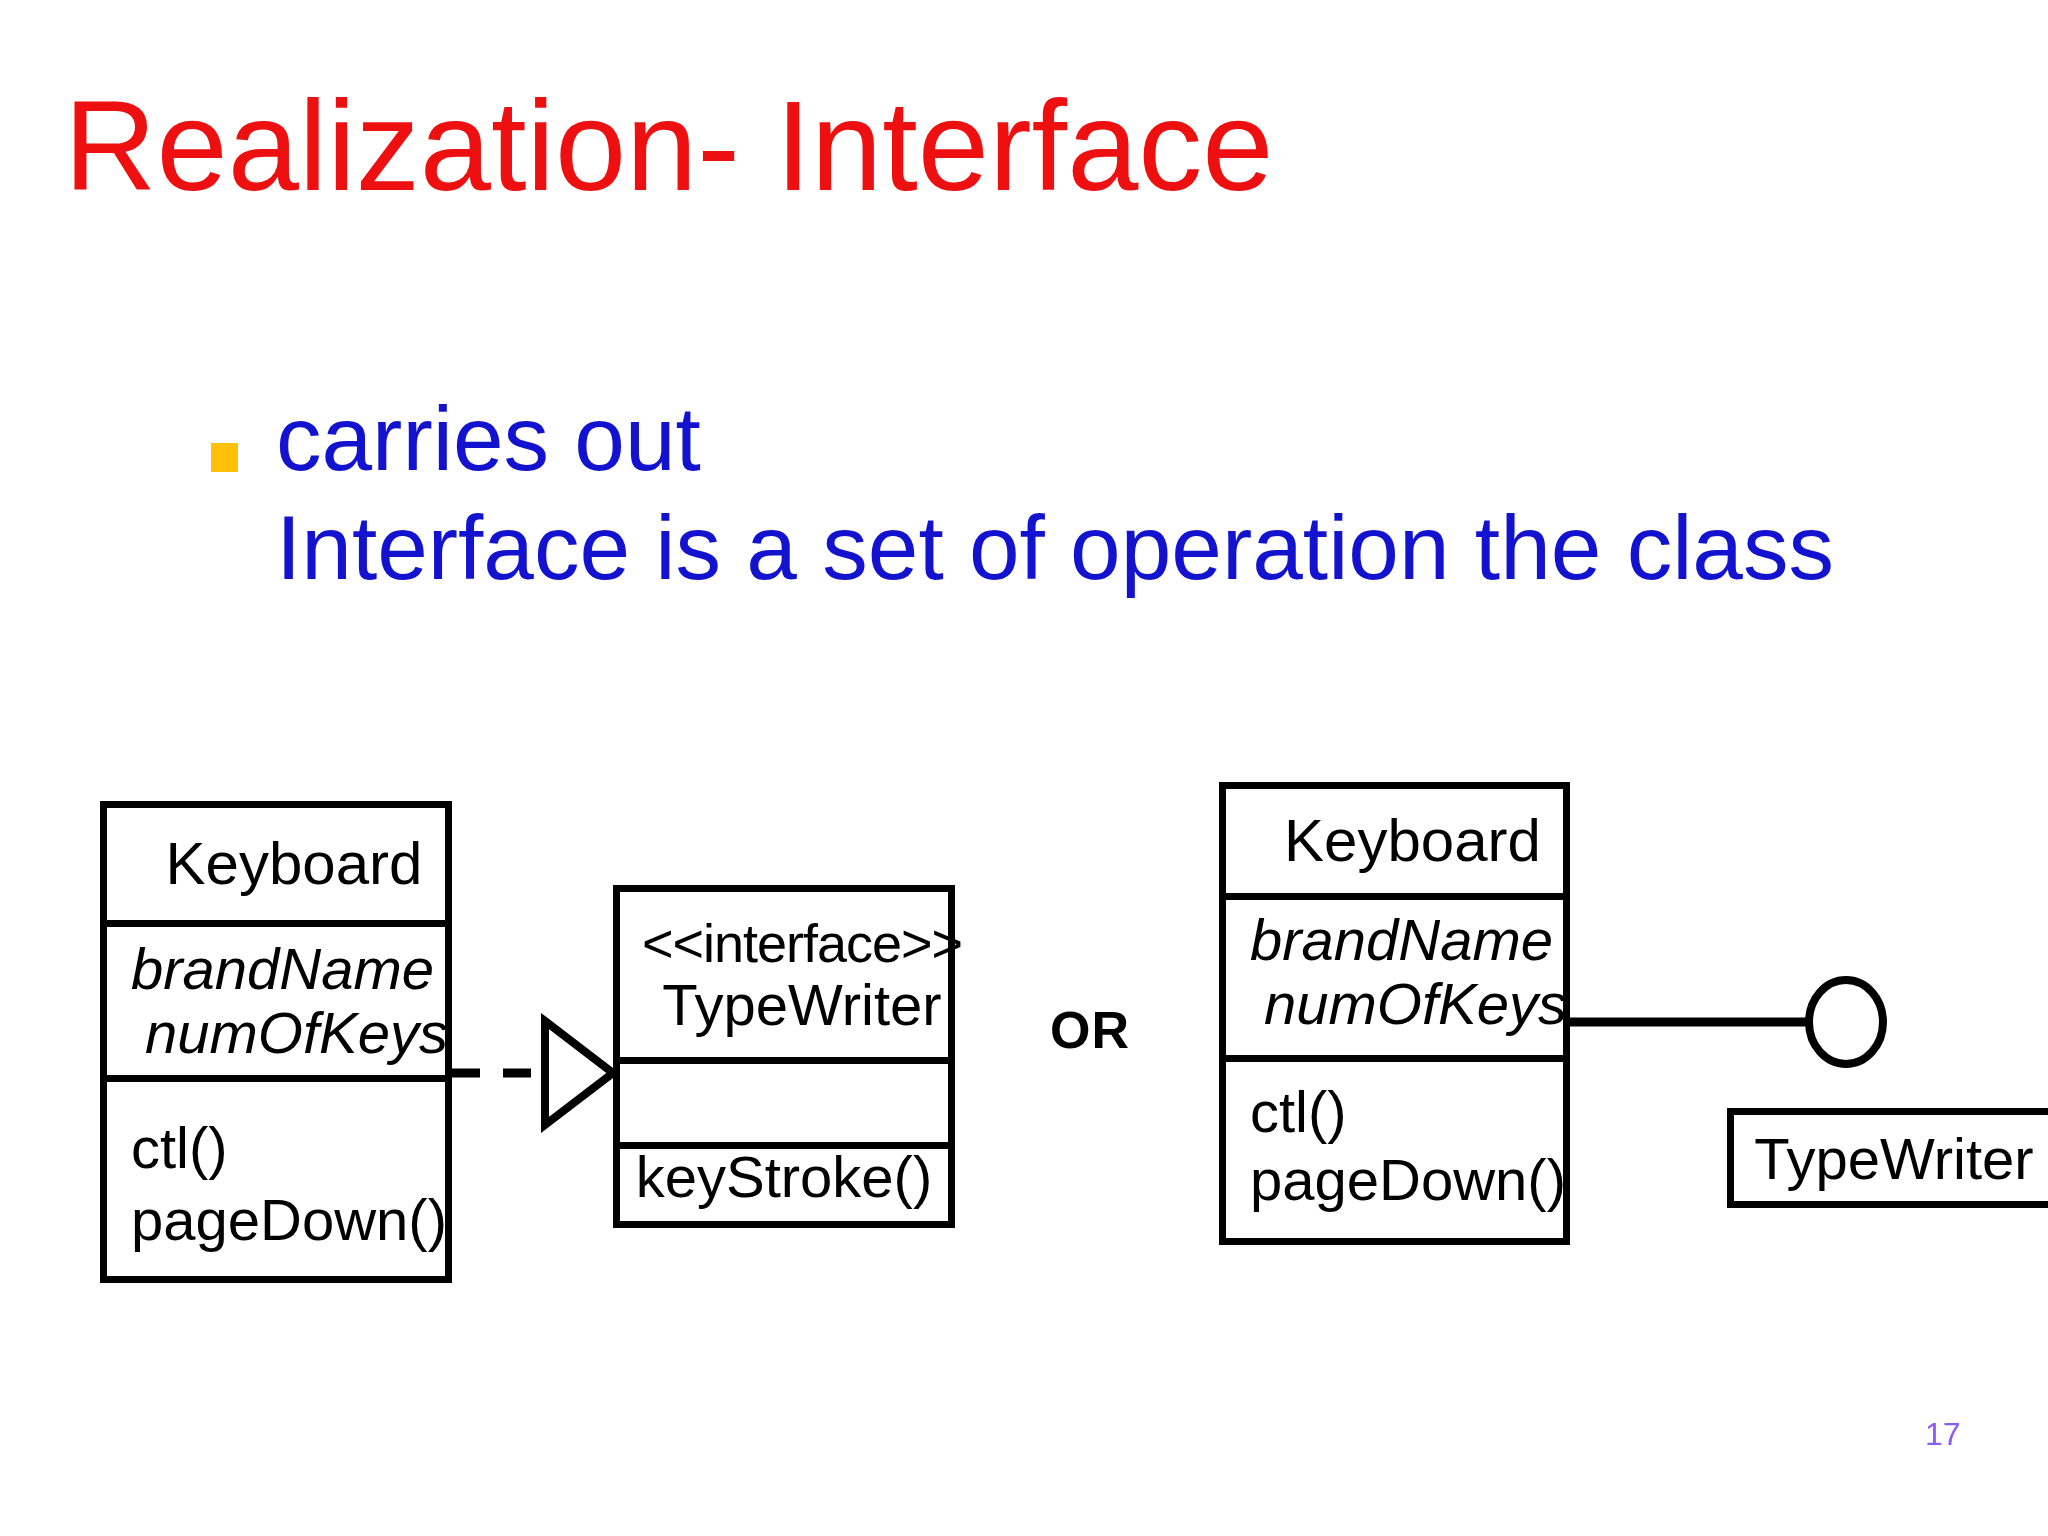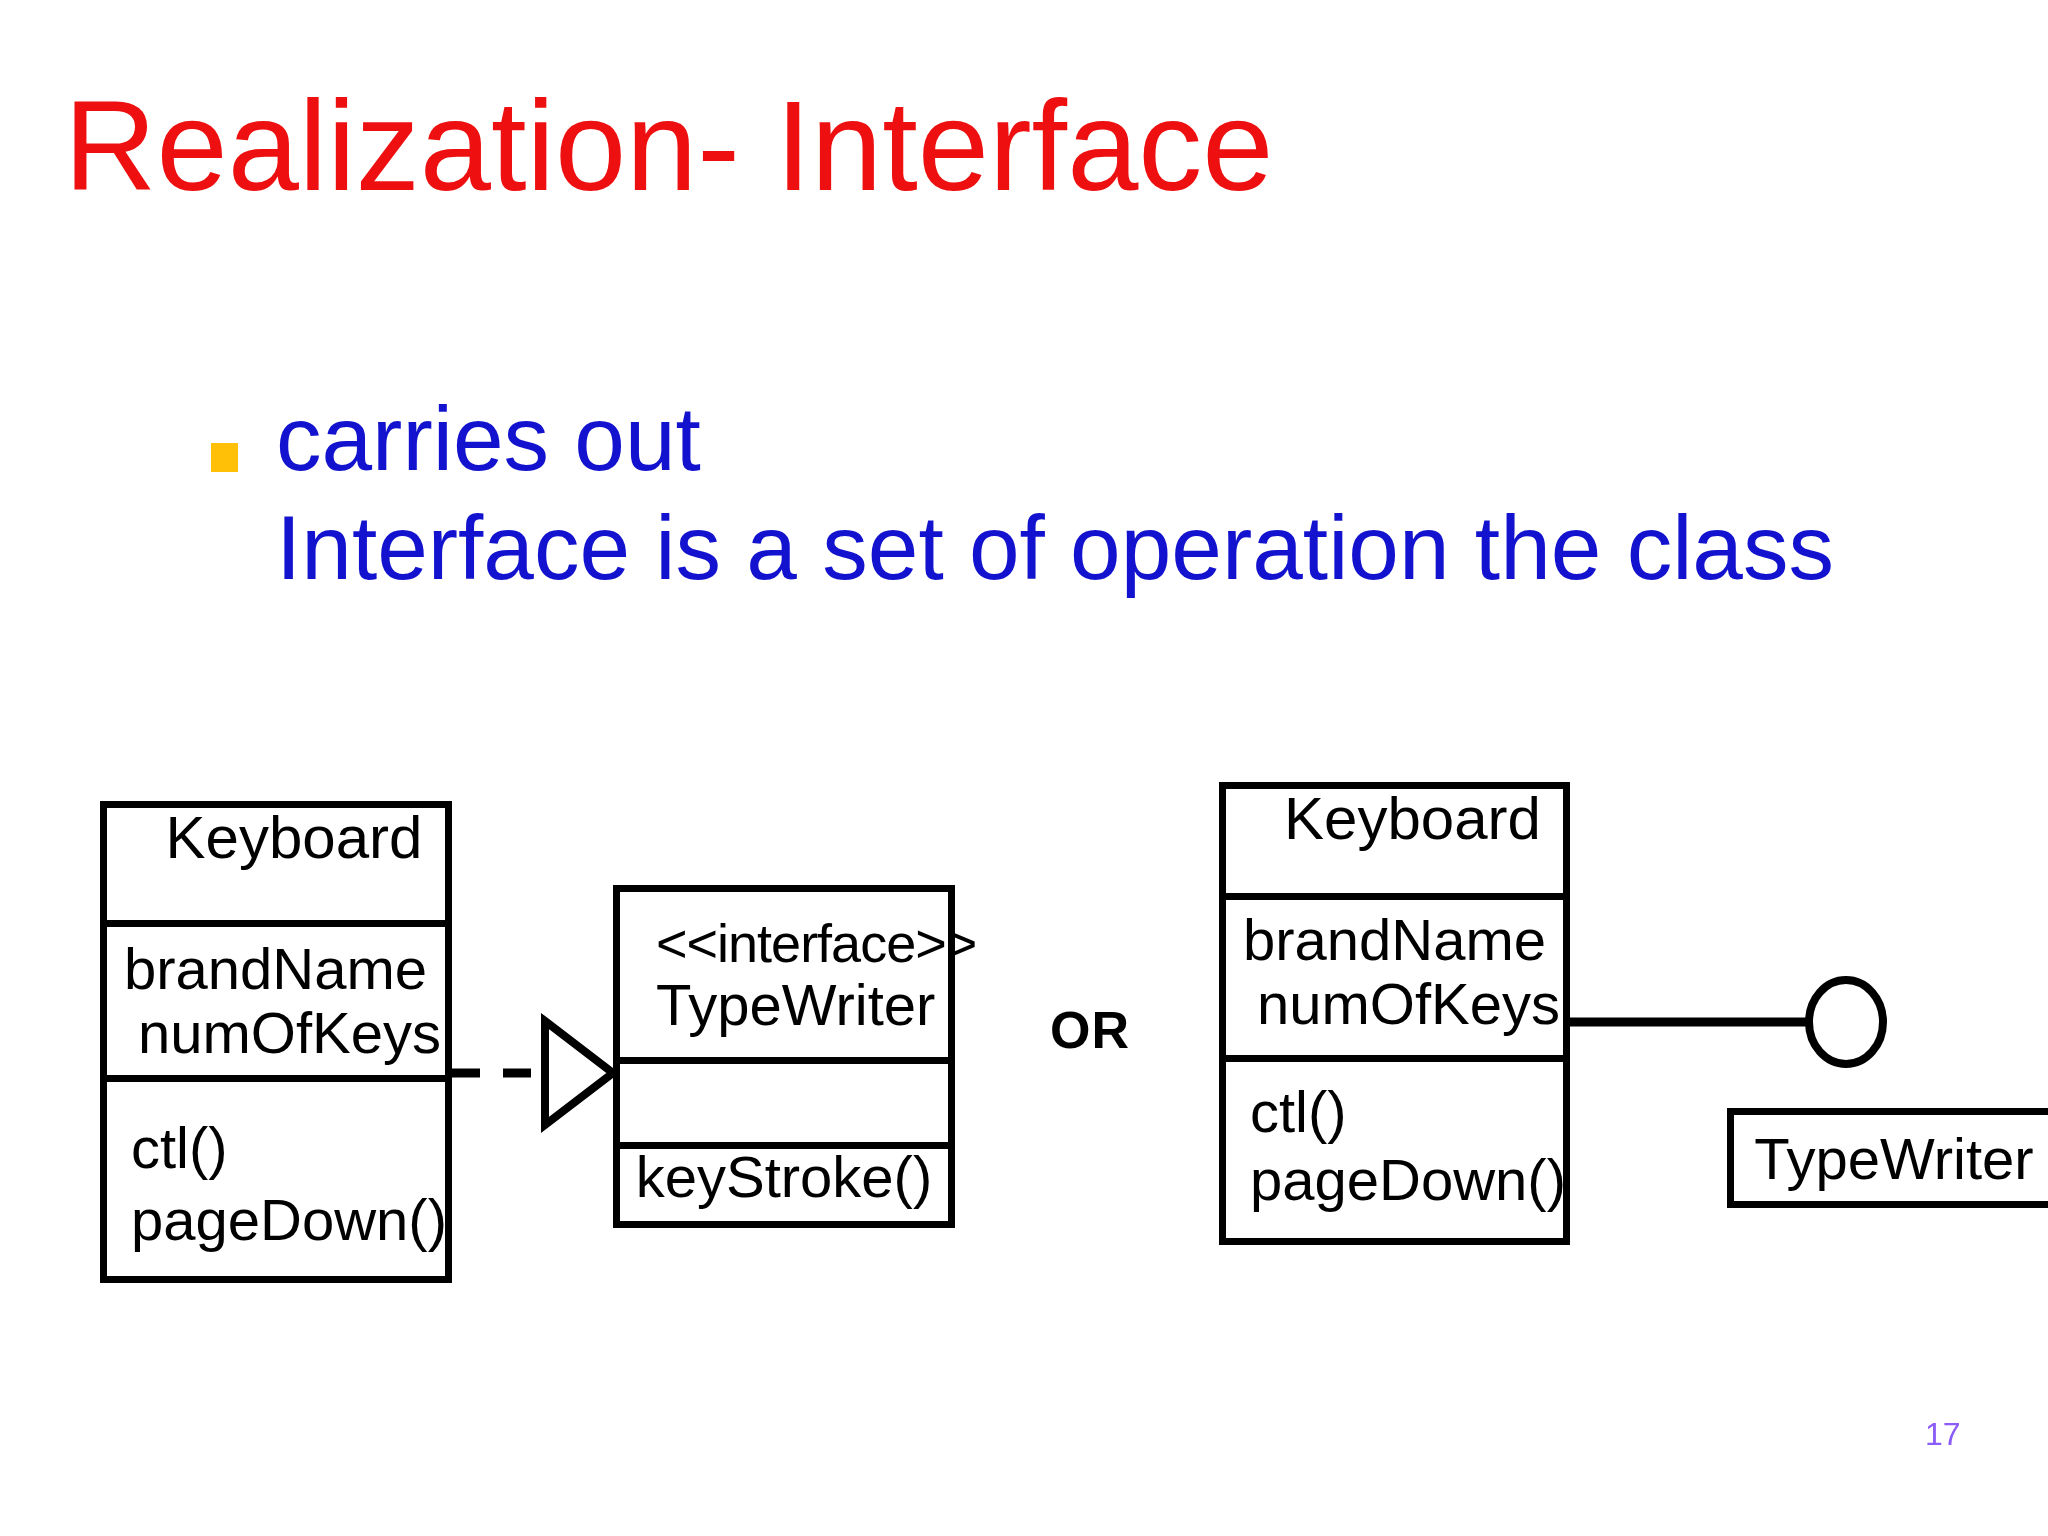--- a/index.html
+++ b/index.html
@@ -34,25 +34,25 @@
   .uml-box{
     position:absolute;
     box-sizing:border-box;
     border:7px solid #000;
     background:#fff;
     font-size:58px;line-height:1;
   }
   .comp{box-sizing:border-box;}
   .comp + .comp{border-top:7px solid #000;}
   .name-comp{
-    display:flex;justify-content:center;
+    display:flex;align-items:center;justify-content:center;
     font-size:60px;
     padding-left:36px;
   }
-  .attrs-comp{padding:10px 0 0 17px;line-height:64px;}
+  .attrs-comp{padding:10px 0 0 24px;line-height:64px;font-style:italic;}
   .attr-2{padding-left:14px;}
   .ops-comp{padding:30px 0 0 24px;line-height:72px;}
 
   
   .left-class{left:100px;top:801px;width:352px;height:482px;}
   .left-class .name-comp{height:112px;}
   .left-class .attrs-comp{height:155px;}
   .left-class .ops-comp{height:208px;}
 
   

